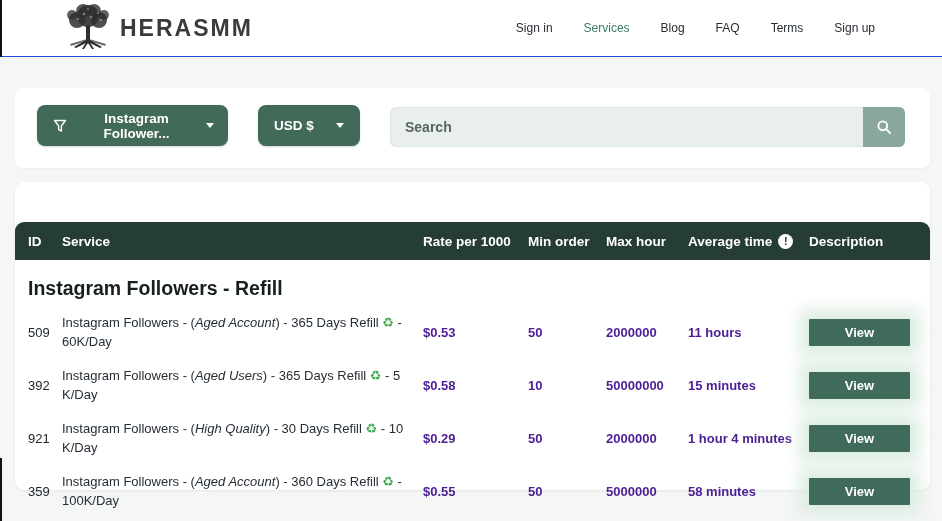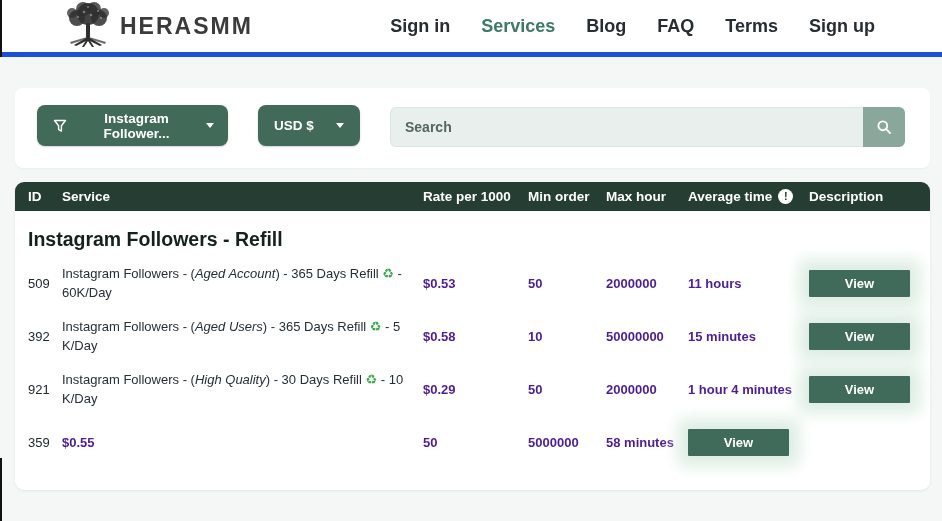--- a/index.html
+++ b/index.html
@@ -6,26 +6,26 @@
   body { font-family:"Liberation Sans", sans-serif; background:#ffffff; }
   .screen { position:relative; width:942px; height:521px; background:#f5f6f6; overflow:hidden; }
 
   
   .edge-seg { position:absolute; left:0; width:2px; background:#111; z-index:50; }
   .edge-top { top:0; height:57px; }
   .edge-bottom { top:458px; height:63px; }
 
   
   .topbar { position:absolute; top:0; left:0; right:0; height:57px; background:#ffffff;
-            border-bottom:5px solid #1d4ed8; display:flex; align-items:center; z-index:10; }
+            border-bottom:1px solid #1d4ed8; display:flex; align-items:center; z-index:10; }
   .brand { display:flex; align-items:center; margin-left:60px; gap:4px; cursor:pointer; }
   .brand svg { display:block; }
   .brand-name { font-size:23px; font-weight:bold; letter-spacing:2px; color:#3b3b3b; }
   .nav { margin-left:auto; margin-right:67px; display:flex; align-items:center; gap:31px; }
-  .nav a { text-decoration:none; font-size:18px; font-weight:bold; color:#272d33; cursor:pointer; }
+  .nav a { text-decoration:none; font-size:12px; font-weight:normal; color:#272d33; cursor:pointer; }
   .nav a.active { color:#3c7a65; }
 
   
   .filter-card { position:absolute; top:88px; left:15px; right:12px; height:80px; background:#ffffff;
                  border-radius:8px; box-shadow:0 1px 2px rgba(0,0,0,0.04); z-index:5; }
   .btn-green { position:absolute; top:17px; height:41px; background:#426a59; border:none; color:#ffffff;
                font-family:"Liberation Sans", sans-serif; font-size:13.5px; font-weight:bold;
                border-radius:8px; display:flex; align-items:center; cursor:pointer;
                box-shadow:0 1px 2px rgba(0,0,0,0.18); }
   .filter-btn { left:22px; width:191px; padding:0 14px 0 16px; gap:9px; }
@@ -41,22 +41,22 @@
                   font-family:"Liberation Sans", sans-serif; outline:none;font-weight:bold; }
   .search-input::placeholder { color:#566560; }
   .search-btn { width:42px; background:#8aa79b; border:none; border-radius:0 6px 6px 0;
                 display:flex; align-items:center; justify-content:center; cursor:pointer; }
 
   
   .table-card { position:absolute; top:182px; left:15px; right:12px; height:308px; background:#ffffff;
                 border-radius:9px; box-shadow:0 1px 3px rgba(0,0,0,0.07); z-index:4; }
   .grid-cols { display:grid; grid-template-columns:34px 361px 105px 78px 82px 121px 1fr;
                padding:0 13px; align-items:center; }
-  .thead { height:29px; background:#253d33; color:#ffffff; font-size:13.5px; font-weight:bold;
-           border-radius:9px 9px 0 0; }
+  .thead { height:38px; background:#253d33; color:#ffffff; font-size:13.5px; font-weight:bold;
+           border-radius:9px 9px 0 0;margin-top:40px; }
   .th { display:flex; align-items:center; gap:6px; }
   .info-badge { width:15px; height:15px; border-radius:50%; background:#ffffff; color:#253d33;
                 font-size:11px; font-weight:bold; display:inline-flex; align-items:center;
                 justify-content:center; cursor:pointer; line-height:1; }
 
   .section-title { padding:17px 13px 6px 13px; font-size:19.5px; font-weight:bold; color:#16211c; }
 
   .trow { min-height:53px; position:relative; }
   .cell-id { font-size:13px; color:#20282e; }
   .cell-service { font-size:13px; color:#262e36; line-height:1.45; padding-right:12px; }
@@ -211,20 +211,23 @@
     <div class="cell-num">50</div>
     <div class="cell-num">2000000</div>
     <div class="cell-num">1 hour 4 minutes</div>
     <div class="cell-action">
       <button class="view-btn">View</button>
     </div>
   </div>
 
   <div class="grid-cols trow">
     <div class="cell-id">359</div>
+    <div class="cell-service">
+      <span>Instagram Followers - (</span><i>Aged Account</i><span>) - 360 Days Refill </span><span class="recycle">♻</span><span> - 100K/Day</span>
+    </div>
     <div class="cell-num">$0.55</div>
     <div class="cell-num">50</div>
     <div class="cell-num">5000000</div>
     <div class="cell-num">58 minutes</div>
     <div class="cell-action">
       <button class="view-btn">View</button>
     </div>
   </div>
 </div>
   </div>

